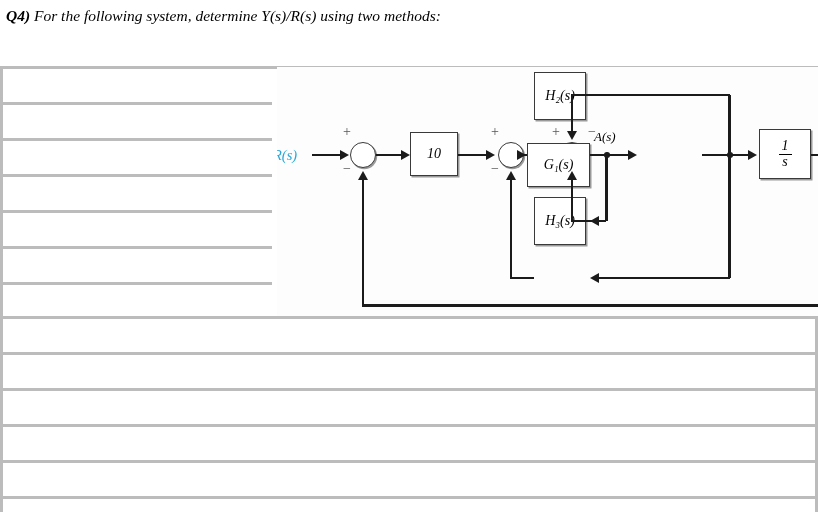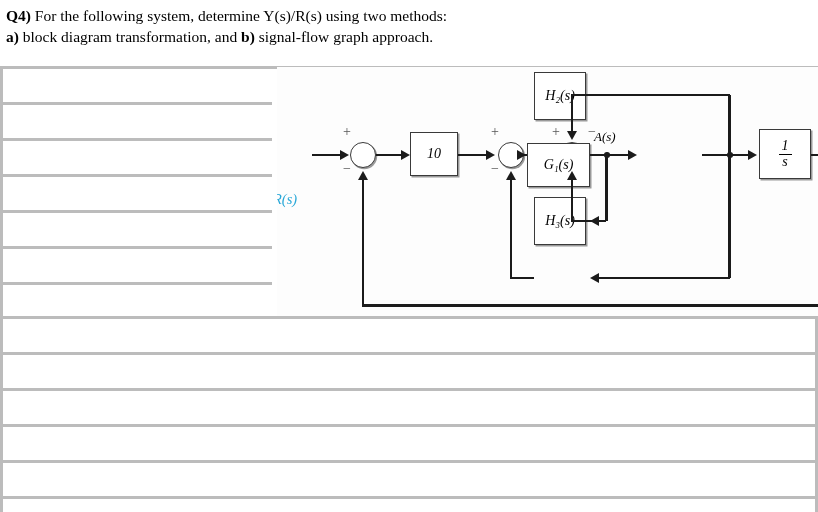--- a/index.html
+++ b/index.html
@@ -11,21 +11,21 @@
     overflow:hidden;
     position:relative;
   }
   #page{position:absolute;inset:0;width:818px;height:512px;}
 
   
   #question{
     position:absolute;left:6px;top:5px;width:800px;
     font-size:15.5px;line-height:21px;color:#000;
   }
-  #question .ln{display:block;white-space:nowrap;}
+  #question .ln{display:block;white-space:nowrap;font-style:italic;}
   #question b{font-weight:bold;}
 
   
   .rule{
     position:absolute;height:3px;background:#bcbcbc;left:0;
   }
   .vrule{
     position:absolute;width:3px;background:#bcbcbc;
   }
 
@@ -68,35 +68,34 @@
 
   
   .ar{position:absolute;width:0;height:0;}
   .ar-r{border-top:5px solid transparent;border-bottom:5px solid transparent;border-left:9px solid #1b1b1b;}
   .ar-l{border-top:5px solid transparent;border-bottom:5px solid transparent;border-right:9px solid #1b1b1b;}
   .ar-u{border-left:5px solid transparent;border-right:5px solid transparent;border-bottom:9px solid #1b1b1b;}
   .ar-d{border-left:5px solid transparent;border-right:5px solid transparent;border-top:9px solid #1b1b1b;}
 
   .sig{
     position:absolute;font-family:"Liberation Serif", serif;
-    font-style:italic;font-size:14.5px;color:#29a8d8;white-space:nowrap;margin-top:44px;
+    font-style:italic;font-size:14.5px;color:#29a8d8;white-space:nowrap;
   }
   .lbl{
     position:absolute;font-family:"Liberation Serif", serif;
     font-style:italic;font-size:13px;color:#000;white-space:nowrap;
   }
 </style>
 </head>
 <body>
 
 <div id="page">
 
   <div id="question">
     <span class="ln"><b>Q4)</b><span> For the following system, determine  Y(s)/R(s) using two methods:</span></span>
-    <span class="ln"><b>a)</b><span> block diagram transformation, and </span><b>b)</b><span> signal-flow graph approach.</span></span>
   </div>
 
   <div class="rule" style="top:66px;  left:0;   width:818px;"></div>
   <div class="rule" style="top:102px; left:0;   width:272px;"></div>
   <div class="rule" style="top:102px; left:783px;width:35px;"></div>
   <div class="rule" style="top:138px; left:0;   width:272px;"></div>
   <div class="rule" style="top:138px; left:783px;width:35px;"></div>
   <div class="rule" style="top:174px; left:0;   width:272px;"></div>
   <div class="rule" style="top:174px; left:783px;width:35px;"></div>
   <div class="rule" style="top:210px; left:0;   width:272px;"></div>

